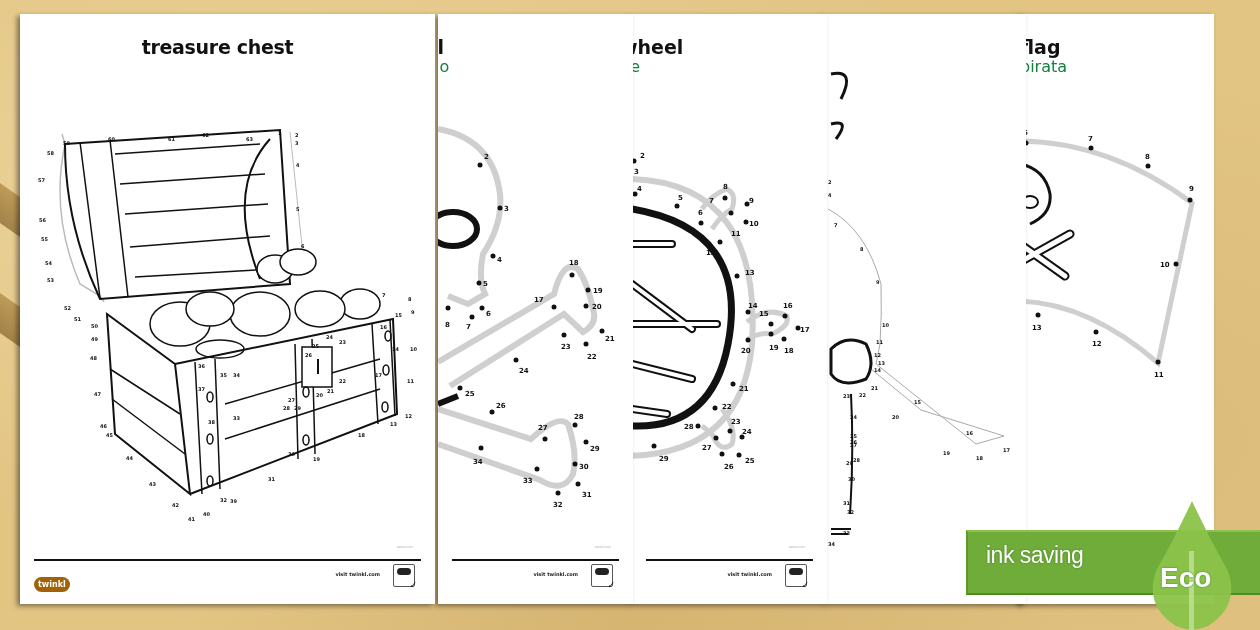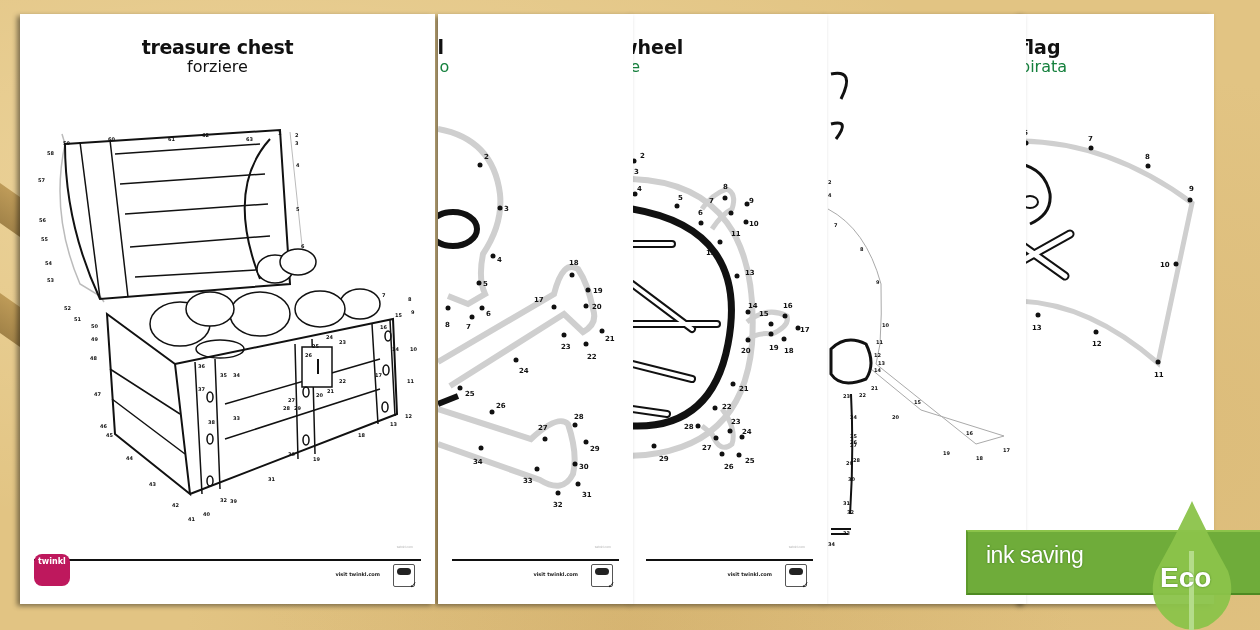--- a/index.html
+++ b/index.html
@@ -47,22 +47,22 @@
     border: 1px solid #555; border-radius: 2px; background: #fff;
   }
   .sheet .badge::before {
     content: ""; position: absolute; top: 3px; left: 3px; width: 14px; height: 7px;
     background: #222; border-radius: 5px;
   }
   .sheet .badge::after {
     content: "✓"; position: absolute; right: -3px; bottom: -4px; font-size: 9px; color: #111;
   }
   .twinkl-logo {
-    position: absolute; bottom: 18px; left: 14px; height: 32px; padding: 0 4px;
-    background: #be185d; color: #fff; border-radius: 8px;
+    position: absolute; bottom: 12px; left: 14px; height: 15px; padding: 0 4px;
+    background: #a16207; color: #fff; border-radius: 8px;
     font-size: 8px; font-weight: bold; line-height: 15px;
   }
   svg { position: absolute; top: 0; left: 0; }
   .num { font-family: "DejaVu Sans", sans-serif; font-size: 7px; font-weight: bold; fill: #111; }
   .num-sm { font-family: "DejaVu Sans", sans-serif; font-size: 5px; font-weight: bold; fill: #111; }
 
   #sheet-1 { left: 20px; width: 415px; z-index: 5; }
   #sheet-2 { left: 438px; width: 195px; z-index: 4; }
   #sheet-3 { left: 632px; width: 195px; z-index: 3; }
   #sheet-4 { left: 826px; width: 200px; z-index: 2; }
@@ -310,21 +310,20 @@
     </g>
   </svg>
   <div class="footer-rule"></div>
   <span class="tiny-credit">twinkl.com</span>
   <span class="visit">visit twinkl.com</span>
   <div class="badge"></div>
 </div>
 
 <div class="sheet" id="sheet-1">
   <div class="title" style="left:-10px;">treasure chest</div>
-  <div class="subtitle" style="left:-10px;">forziere</div>
   <svg width="415" height="590">
 
     <path d="M42 120 L 45 130 Q 30 200 60 270 L 80 282 L 84 288" fill="none" stroke="#bbb" stroke-width="1.5"></path>
     <path d="M45 130 L 260 116 L 270 270 L 80 285 Q 45 210 45 130 Z" fill="none" stroke="#111" stroke-width="2"></path>
     <path d="M60 128 L 80 284 M90 126 L 108 283" stroke="#111" stroke-width="1.5"></path>
     <path d="M95 140 L 240 130 M100 170 L 245 160 M105 200 L 248 190 M110 233 L 250 222 M115 263 L 252 255" stroke="#111" stroke-width="1.5"></path>
     <path d="M250 125 Q 205 175 240 265" fill="none" stroke="#111" stroke-width="2"></path>
     <path d="M270 118 L 285 260" stroke="#bbb" stroke-width="1"></path>
 
     <g fill="#fff" stroke="#111" stroke-width="1.5">

